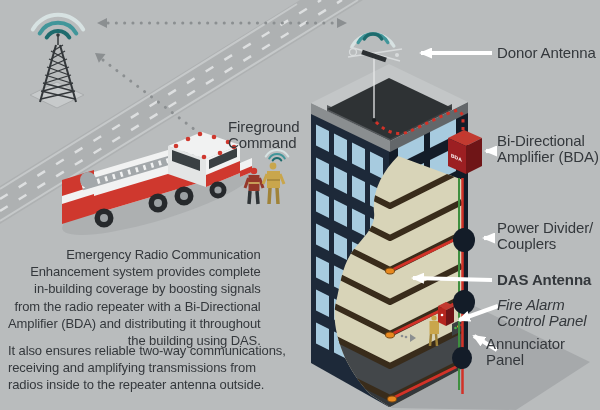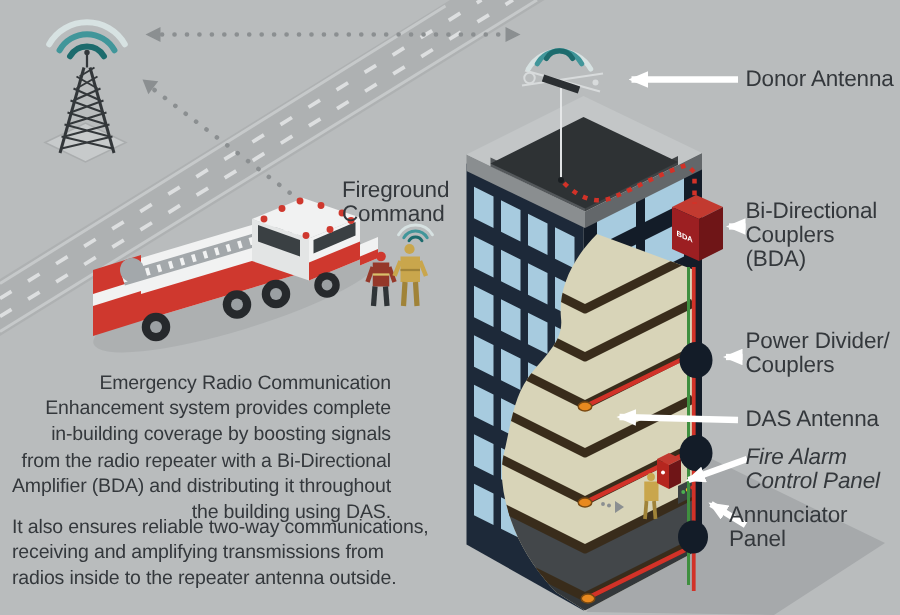--- a/index.html
+++ b/index.html
@@ -301,24 +301,24 @@
     <line x1="492" y1="280" x2="413" y2="278" marker-end="url(#ah)"></line>
     <line x1="498" y1="306" x2="459" y2="320" marker-end="url(#ah)"></line>
     <line x1="497" y1="350" x2="474" y2="336" marker-end="url(#ah)"></line>
   </g>
 </svg>
 
   <div class="lbl" style="left:228px;top:119px;">Fireground
 Command</div>
   <div class="lbl" style="left:497px;top:45px;">Donor Antenna</div>
   <div class="lbl" style="left:497px;top:133px;">Bi-Directional
-Couplers (BDA)</div>
+Amplifier (BDA)</div>
   <div class="lbl" style="left:497px;top:220px;">Power Divider/
 Couplers</div>
-  <div class="lbl" style="left:497px;top:272px;">DAS Antenna</div>
+  <div class="lbl" style="left:497px;top:272px;font-weight:bold;">DAS Antenna</div>
   <div class="lbl" style="left:497px;top:297px;font-style:italic;">Fire Alarm
 Control Panel</div>
   <div class="lbl" style="left:486px;top:336px;">Annunciator
 Panel</div>
   <div class="para" style="left:8px;top:246px;text-align:right;">Emergency Radio Communication
 Enhancement system provides complete
 in-building coverage by boosting signals
 from the radio repeater with a Bi-Directional
 Amplifier (BDA) and distributing it throughout
 the building using DAS.</div>

